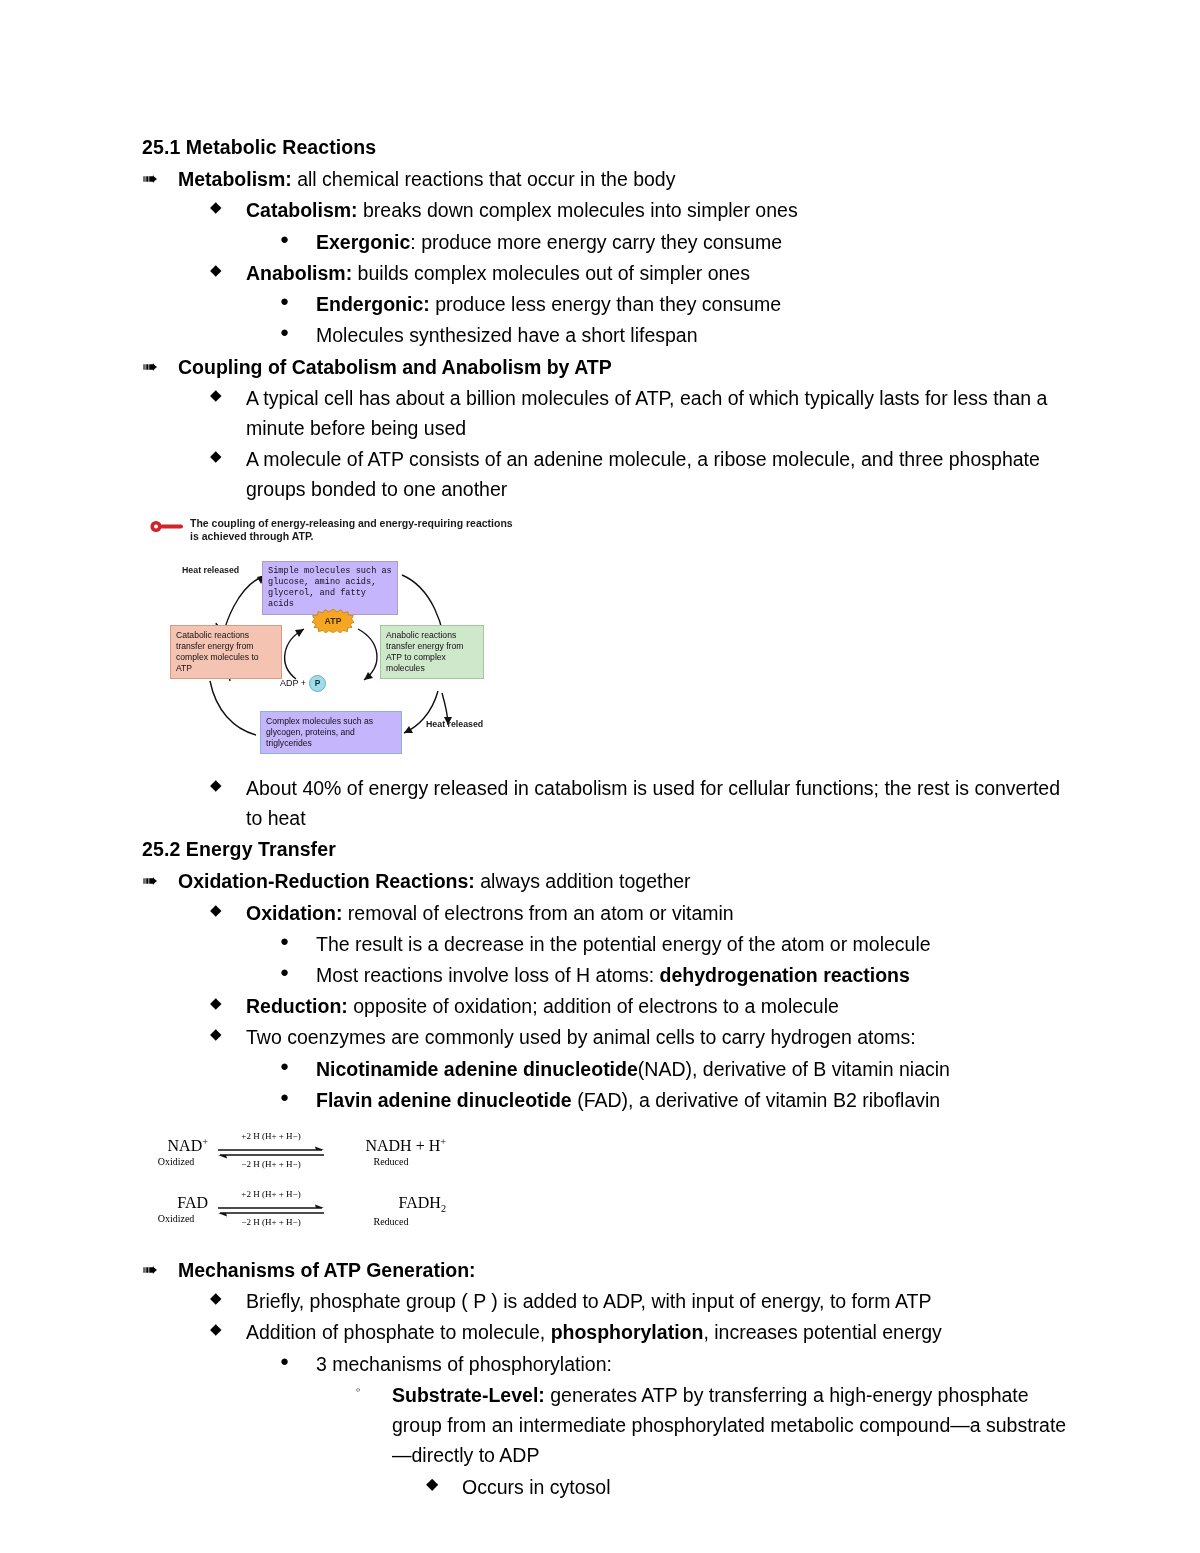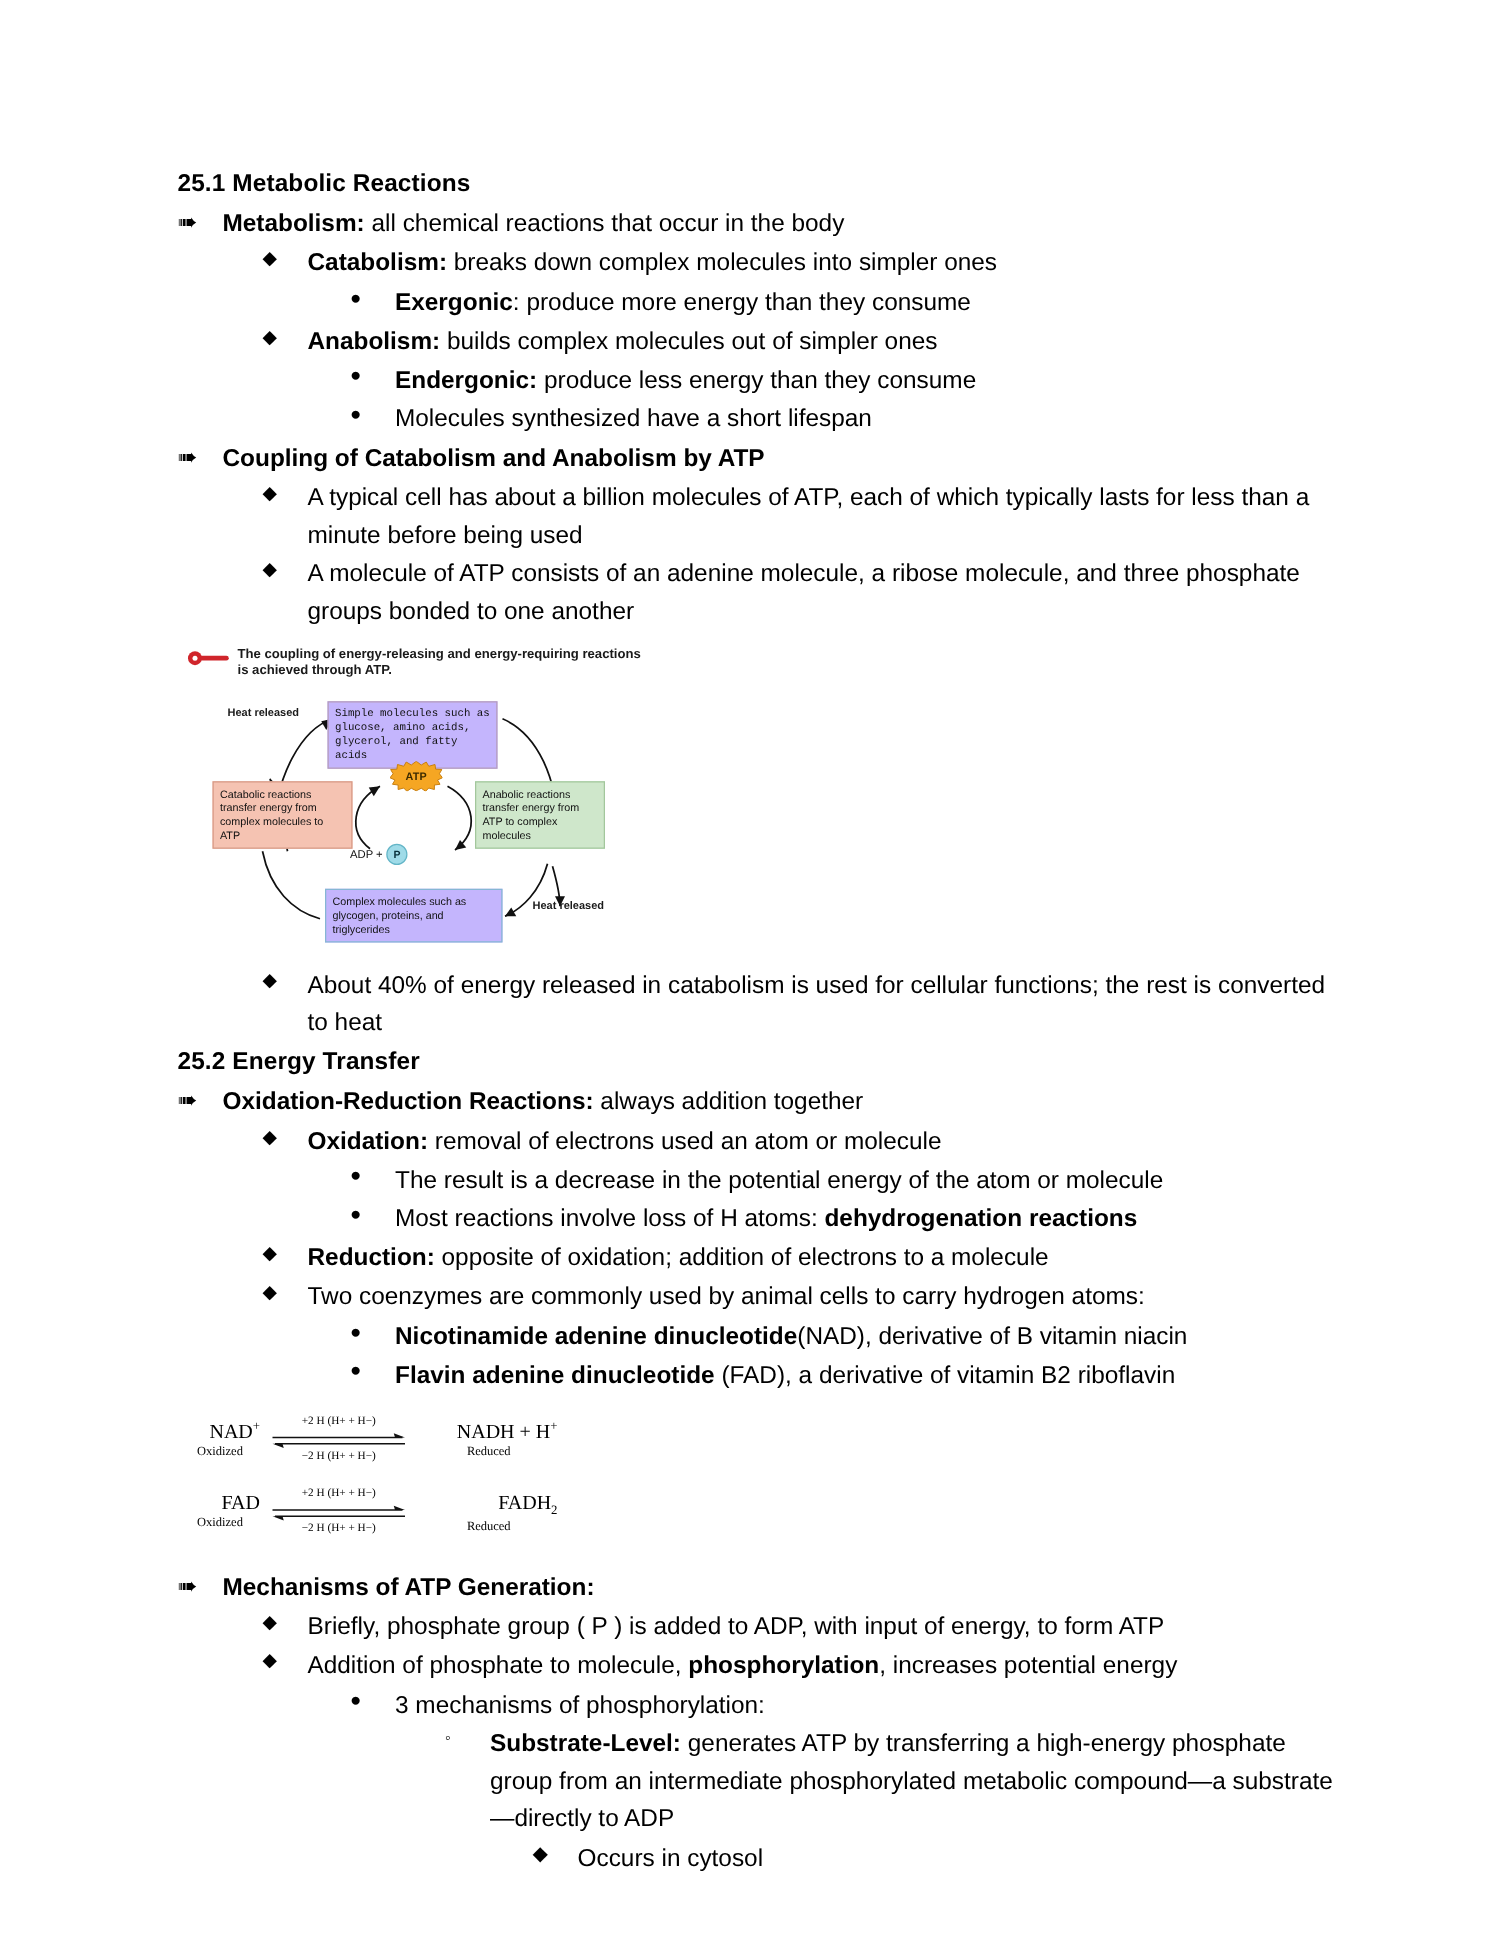--- a/index.html
+++ b/index.html
@@ -232,21 +232,21 @@
     <span class="b">Metabolism:</span><span class="txt"> all chemical reactions that occur in the body</span>
   </div>
 
   <div class="lvl2">
     <span class="bullet">◆</span>
     <span class="b">Catabolism:</span><span class="txt"> breaks down complex molecules into simpler ones</span>
   </div>
 
   <div class="lvl3">
     <span class="bullet">●</span>
-    <span class="b">Exergonic</span><span class="txt">: produce more energy than they consume</span>
+    <span class="b">Exergonic</span><span class="txt">: produce more energy carry they consume</span>
   </div>
 
   <div class="lvl2">
     <span class="bullet">◆</span>
     <span class="b">Anabolism:</span><span class="txt"> builds complex molecules out of simpler ones</span>
   </div>
 
   <div class="lvl3">
     <span class="bullet">●</span>
     <span class="b">Endergonic:</span><span class="txt"> produce less energy than they consume</span>
@@ -339,21 +339,21 @@
 
   <div class="section-head">25.2 Energy Transfer</div>
 
   <div class="lvl1">
     <span class="bullet">➠</span>
     <span class="b">Oxidation-Reduction Reactions:</span><span class="txt"> always addition together</span>
   </div>
 
   <div class="lvl2">
     <span class="bullet">◆</span>
-    <span class="b">Oxidation:</span><span class="txt"> removal of electrons used an atom or molecule</span>
+    <span class="b">Oxidation:</span><span class="txt"> removal of electrons from an atom or vitamin</span>
   </div>
 
   <div class="lvl3">
     <span class="bullet">●</span>
     <span class="txt">The result is a decrease in the potential energy of the atom or molecule</span>
   </div>
 
   <div class="lvl3">
     <span class="bullet">●</span>
     <span class="txt">Most reactions involve loss of H atoms: </span><span class="b">dehydrogenation reactions</span>

